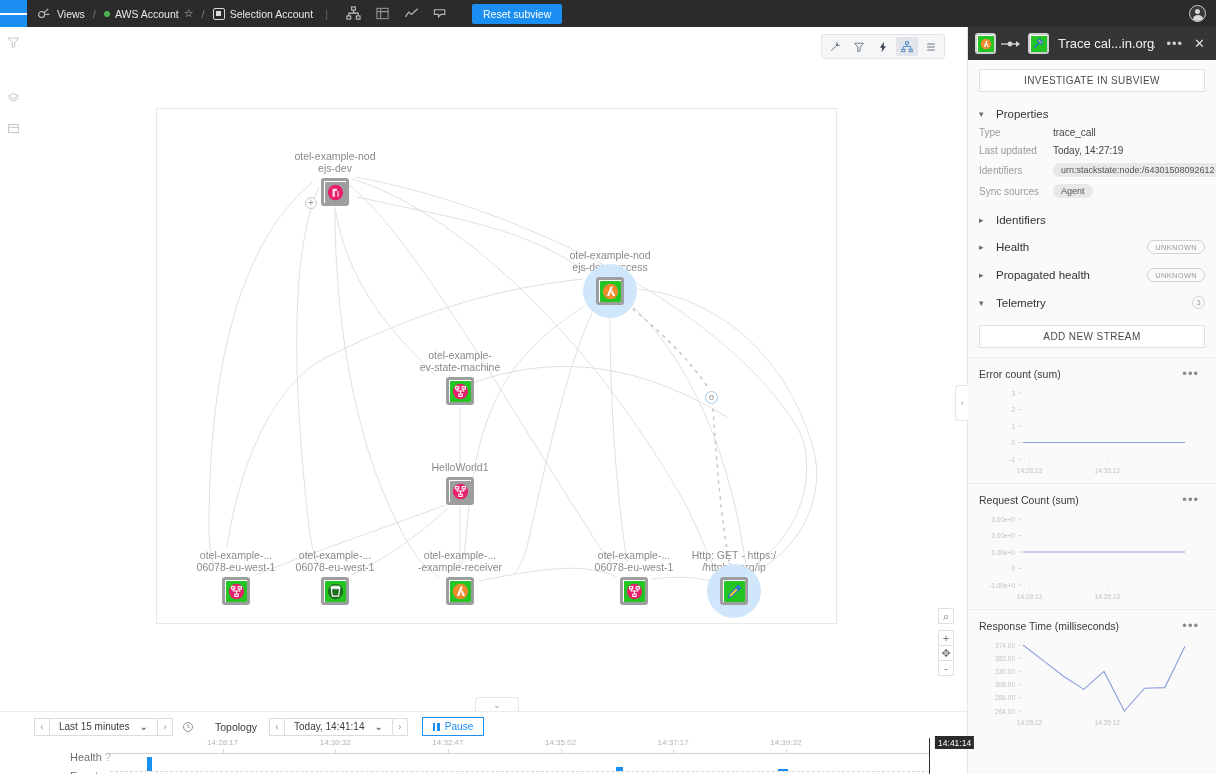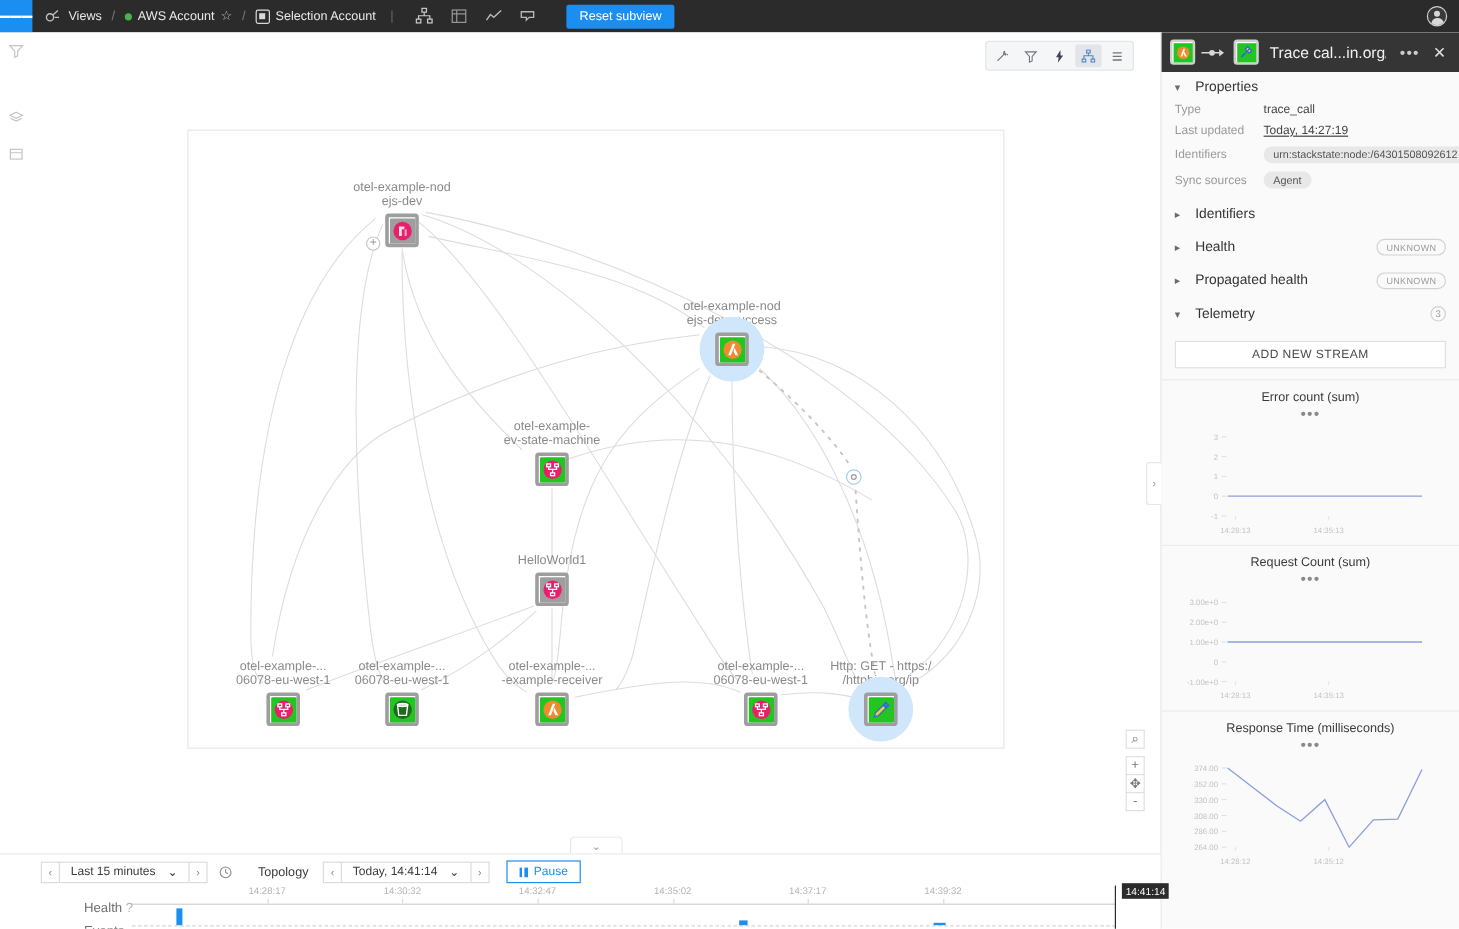--- a/index.html
+++ b/index.html
@@ -164,27 +164,27 @@
     font-size: 7.5px; color: #9a9a9a; letter-spacing: .3px;
   }
   .badge-count {
     border: 1px solid #d2d2d2; border-radius: 50%; width: 13px; height: 13px;
     font-size: 8px; color: #9a9a9a; display:flex; align-items:center; justify-content:center;
   }
   .props { padding: 0 11px 2px 11px; }
   .prow { display: flex; align-items: center; margin-bottom: 7px; font-size: 10px; }
   .pkey { width: 74px; color: #9a9a9a; flex: 0 0 74px; }
   .pval { color: #444; }
-  .pval.link { color: #444; text-decoration: underline; }
+  .pval.link { color: #444; }
   .pill {
     background: #e8e8e8; border-radius: 9px; padding: 2px 8px; color: #555; font-size: 9px;
     display:inline-block;
   }
   .chart-card { border-top: 1px solid #ececec; padding: 8px 11px 6px 11px; background:#fafafa;}
-  .chart-head { display: flex; align-items: center; margin-bottom: 4px; flex-direction: column; }
+  .chart-head { display: flex; align-items: center; margin-bottom: 4px; }
   .chart-title { flex: 1; font-size: 10.5px; color: #3b3b3b; }
   .chart-plot { position: relative; height: 92px; }
   .chart-plot svg { display:block; }
 
   
   .bottombar {
     position: absolute; left: 0; top: 711px; width: 967px; height: 63px;
     background: #fff; border-top: 1px solid #ececec;
   }
   .bb-controls { display: flex; align-items: center; height: 26px; padding: 3px 0 0 34px; gap: 0; }
@@ -561,20 +561,21 @@
               <path d="M3.5 12.5 l3-3" stroke="#2b6fd6" stroke-width="1.6"></path>
             </svg>
         </div>
       </div>
       <div class="rp-title">Trace cal...in.org/ip</div>
       <div class="rp-dots">•••</div>
       <div class="rp-x">✕</div>
     </div>
 
     <div class="rp-body">
+      <div class="btn-outline">INVESTIGATE IN SUBVIEW</div>
 
       <div class="sect">
         <span class="chev">▾</span>
         <span class="fill">Properties</span>
       </div>
 
       <div class="props">
         <div class="prow">
           <span class="pkey">Type</span>
           <span class="pval">trace_call</span>

